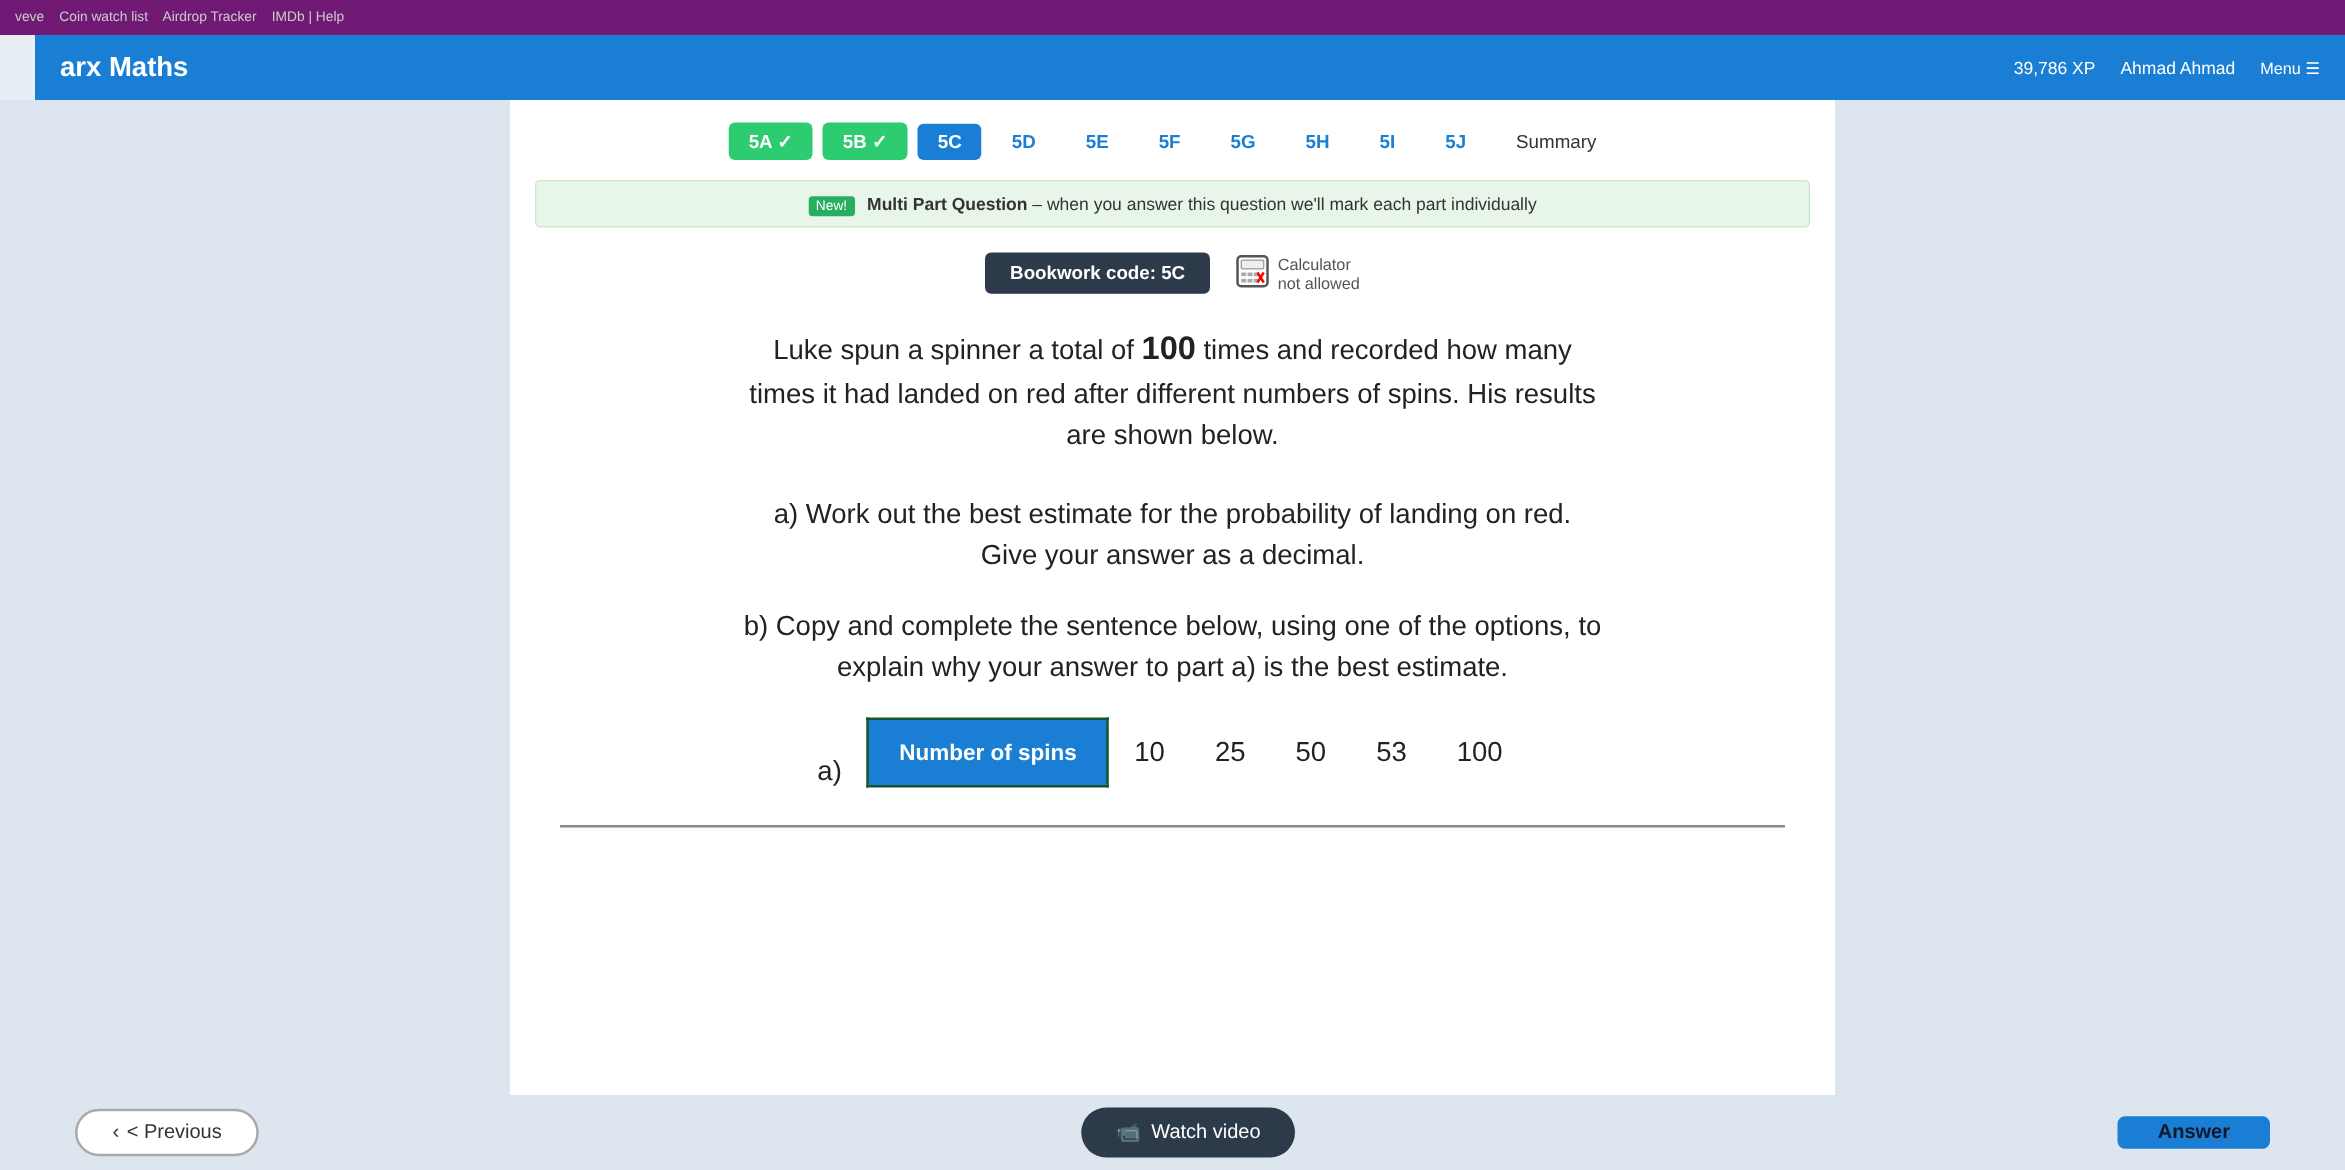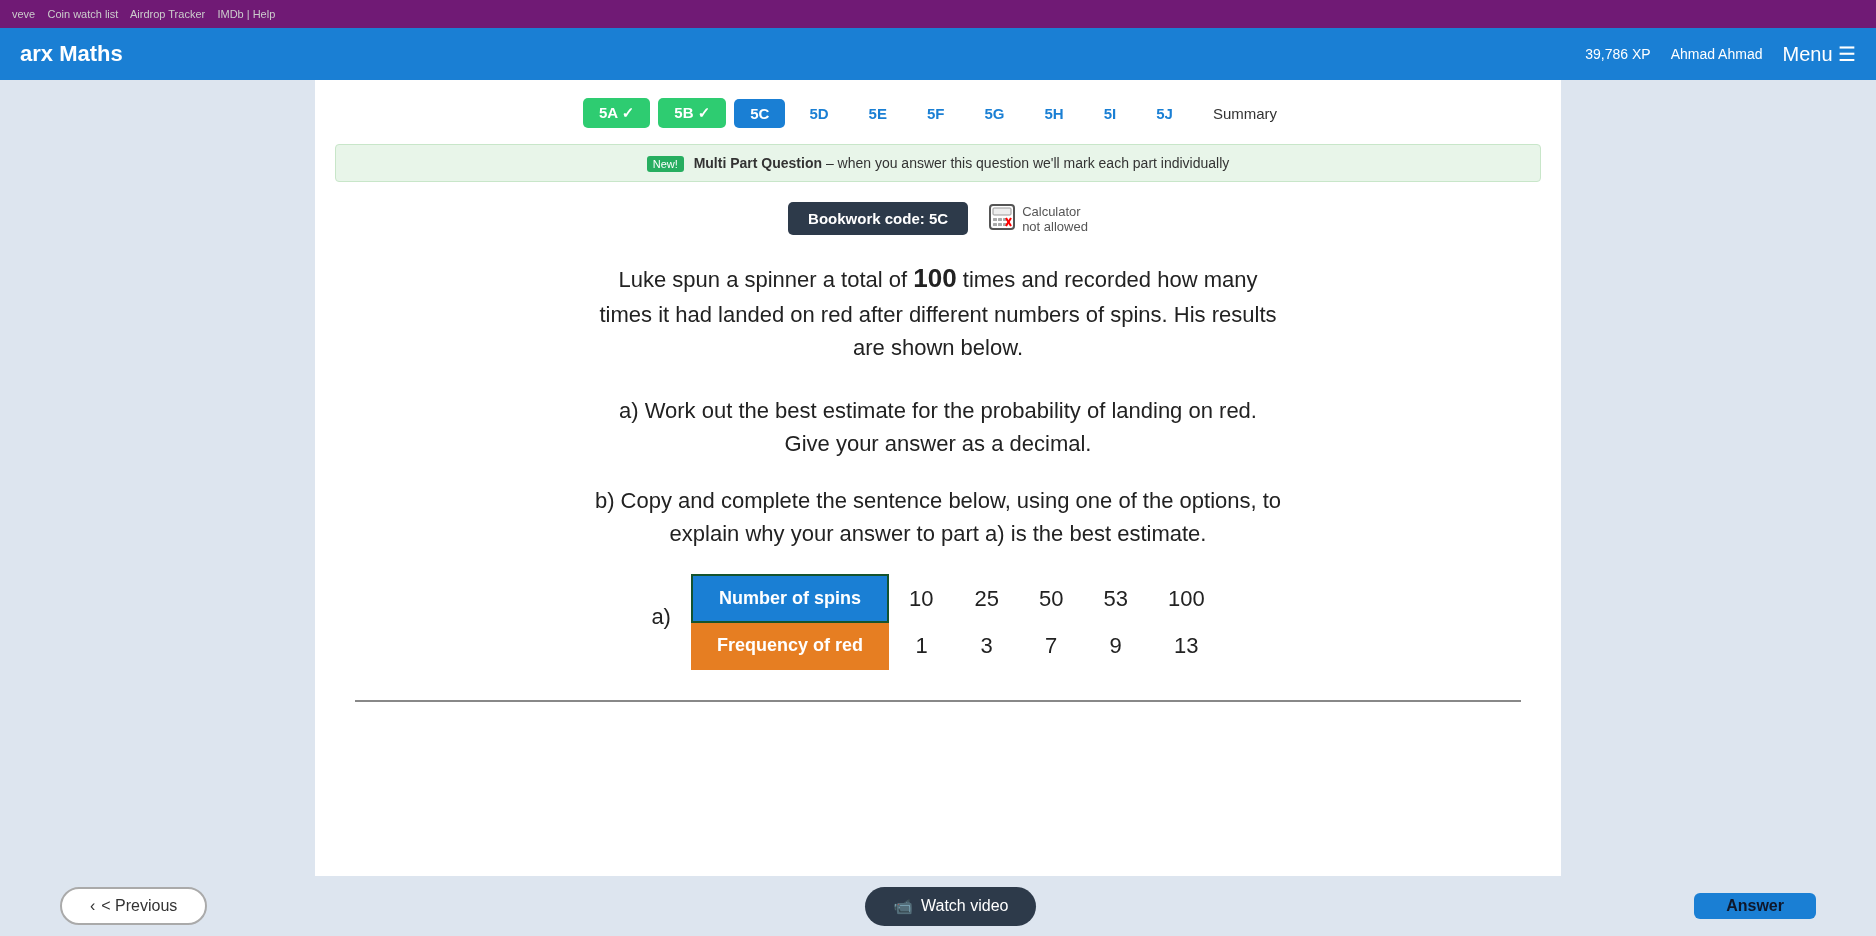--- a/index.html
+++ b/index.html
@@ -20,51 +20,52 @@
     }
 
     
     .app-header {
       background: #1a7fd4;
       height: 52px;
       display: flex;
       align-items: center;
       justify-content: space-between;
       padding: 0 20px;
+      margin-left: 28px;
     }
     .app-title {
       color: white;
       font-size: 22px;
       font-weight: bold;
     }
     .header-right {
       display: flex;
       align-items: center;
       gap: 20px;
       color: white;
       font-size: 14px;
     }
     .menu-icon {
-      font-size: 20px;
+      font-size: 13px;
       cursor: pointer;
     }
 
     
     .main-container {
       display: flex;
       justify-content: center;
       padding: 0 0 60px 0;
       background: #dde5ef;
       min-height: 860px;
     }
 
     
     .content-card {
       background: white;
-      width: 1246px;
+      width: 1060px;
       min-height: 820px;
       margin-top: 0;
       border-radius: 0 0 8px 8px;
       padding-bottom: 40px;
       position: relative;
     }
 
     
     .tab-bar {
       display: flex;
@@ -351,28 +352,20 @@
       <table class="data-table">
         <tbody>
             <tr>
           <td class="row-header-blue">Number of spins</td>
           <td class="data-cell">10</td>
           <td class="data-cell">25</td>
           <td class="data-cell">50</td>
           <td class="data-cell">53</td>
           <td class="data-cell">100</td>
         </tr>
-        <tr>
-          <td class="row-header-orange">Frequency of red</td>
-          <td class="data-cell">1</td>
-          <td class="data-cell">3</td>
-          <td class="data-cell">7</td>
-          <td class="data-cell">9</td>
-          <td class="data-cell">13</td>
-        </tr>
       </tbody>
         </table>
     </div>
 
     <hr class="separator-line">
 
   </div>
 </div>
 
 <div class="bottom-nav">

